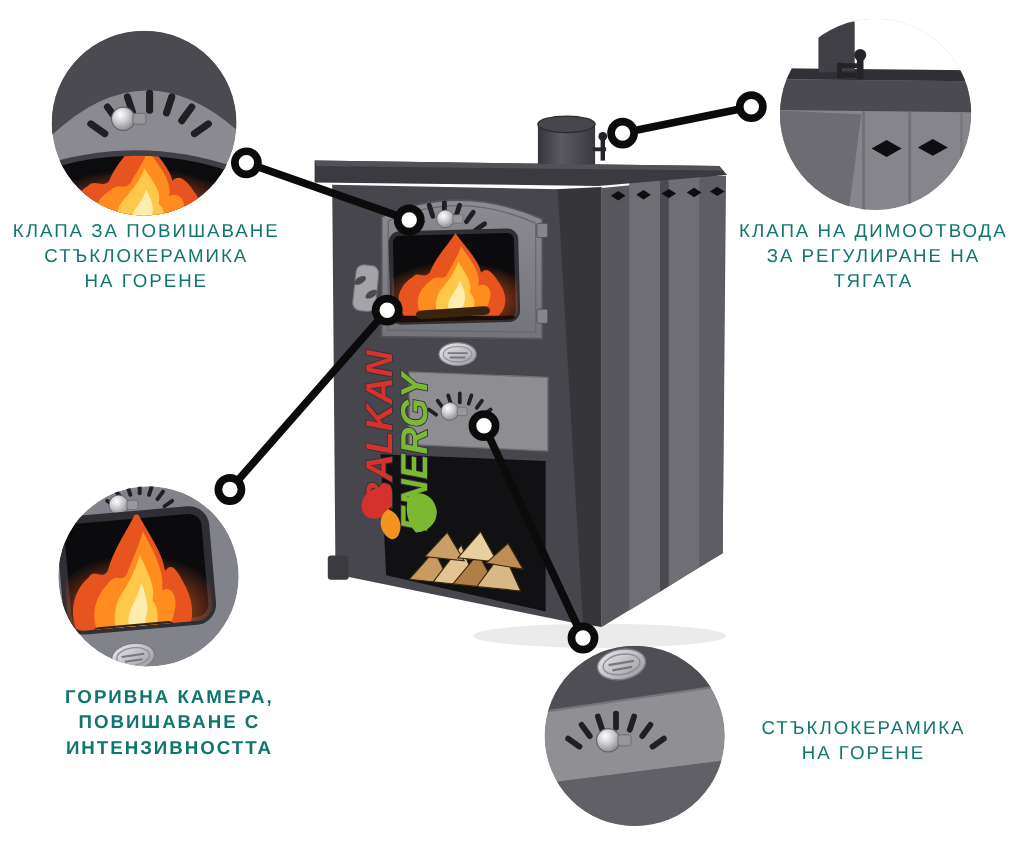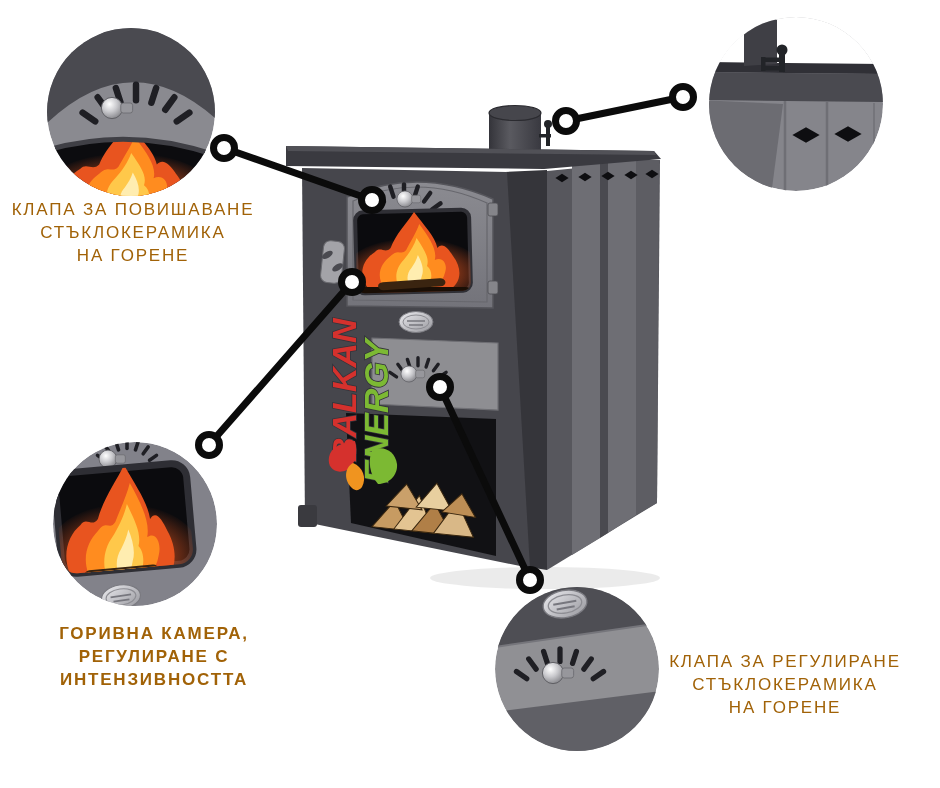--- a/index.html
+++ b/index.html
@@ -3,21 +3,21 @@
 <meta charset="utf-8">
 <style>
   html,body{margin:0;padding:0;background:#ffffff;}
   .canvas{
     position:relative;width:940px;height:788px;background:#ffffff;overflow:hidden;
     font-family:"Liberation Sans", sans-serif;
   }
   .scene{position:absolute;left:0;top:0;width:940px;height:788px;display:block;}
   .label{
     position:absolute;text-align:center;font-size:17px;line-height:23px;
-    letter-spacing:1.8px;color:#a16207;font-weight:400;white-space:nowrap;
+    letter-spacing:1.8px;color:#0f766e;font-weight:400;white-space:nowrap;
   }
   .label-tl{left:2px;  top:198px; width:262px;}
   .label-tr{left:658px;top:198px; width:272px;}
   .label-bl{left:29px; top:622px; width:250px;font-weight:bold;}
   .label-br{left:650px;top:650px; width:270px;}
 </style>
 </head>
 <body>
 
 <div class="canvas">
@@ -264,26 +264,30 @@
       <circle cx="530" cy="580" r="10.5"></circle>
     </g>
   </svg>
 
   <div class="label label-tl">
     <div>КЛАПА ЗА ПОВИШАВАНЕ</div>
     <div>СТЪКЛОКЕРАМИКА</div>
     <div>НА ГОРЕНЕ</div>
   </div>
 
+  <div class="label label-tr">
+    <div>КЛАПА НА ДИМООТВОДА</div>
+    <div>ЗА РЕГУЛИРАНЕ НА</div>
+    <div>ТЯГАТА</div>
+  </div>
 
   <div class="label label-bl">
     <div>ГОРИВНА КАМЕРА,</div>
-    <div>РЕГУЛИРАНЕ С</div>
+    <div>ПОВИШАВАНЕ С</div>
     <div>ИНТЕНЗИВНОСТТА</div>
   </div>
 
   <div class="label label-br">
-    <div>КЛАПА ЗА РЕГУЛИРАНЕ</div>
     <div>СТЪКЛОКЕРАМИКА</div>
     <div>НА ГОРЕНЕ</div>
   </div>
 
 </div>
 
 </body></html>

